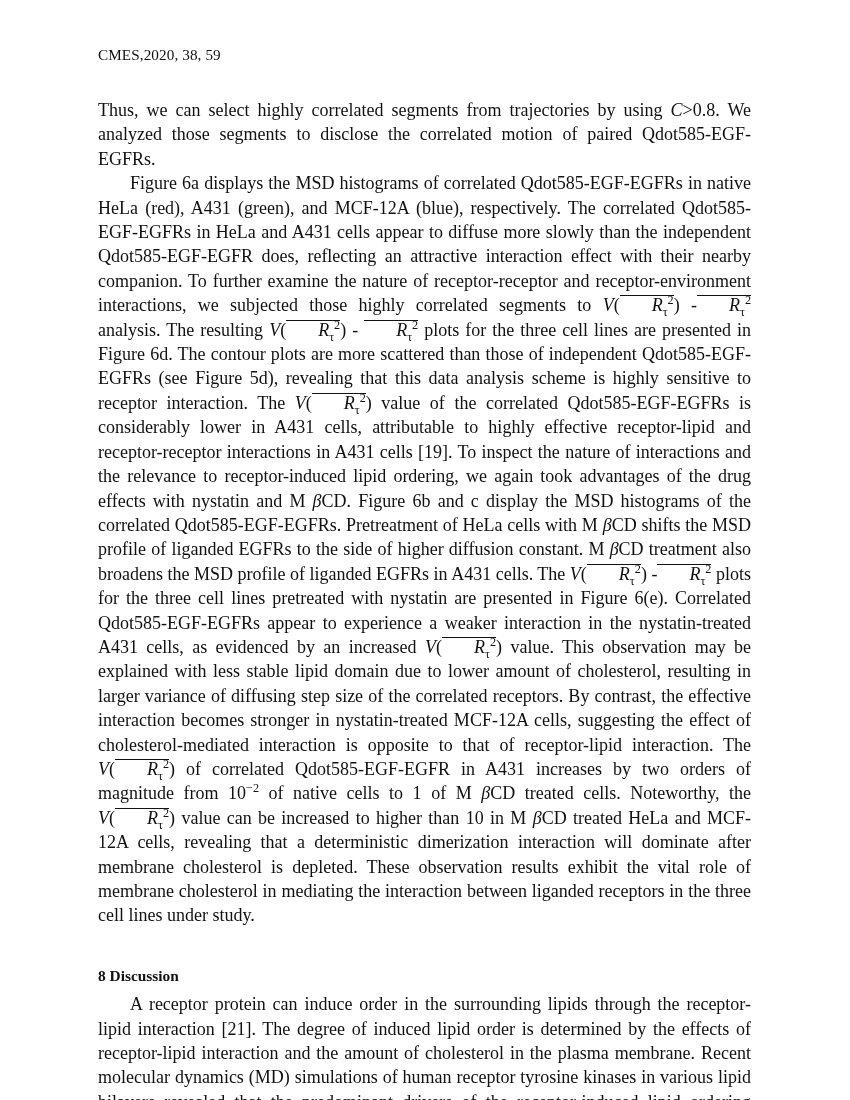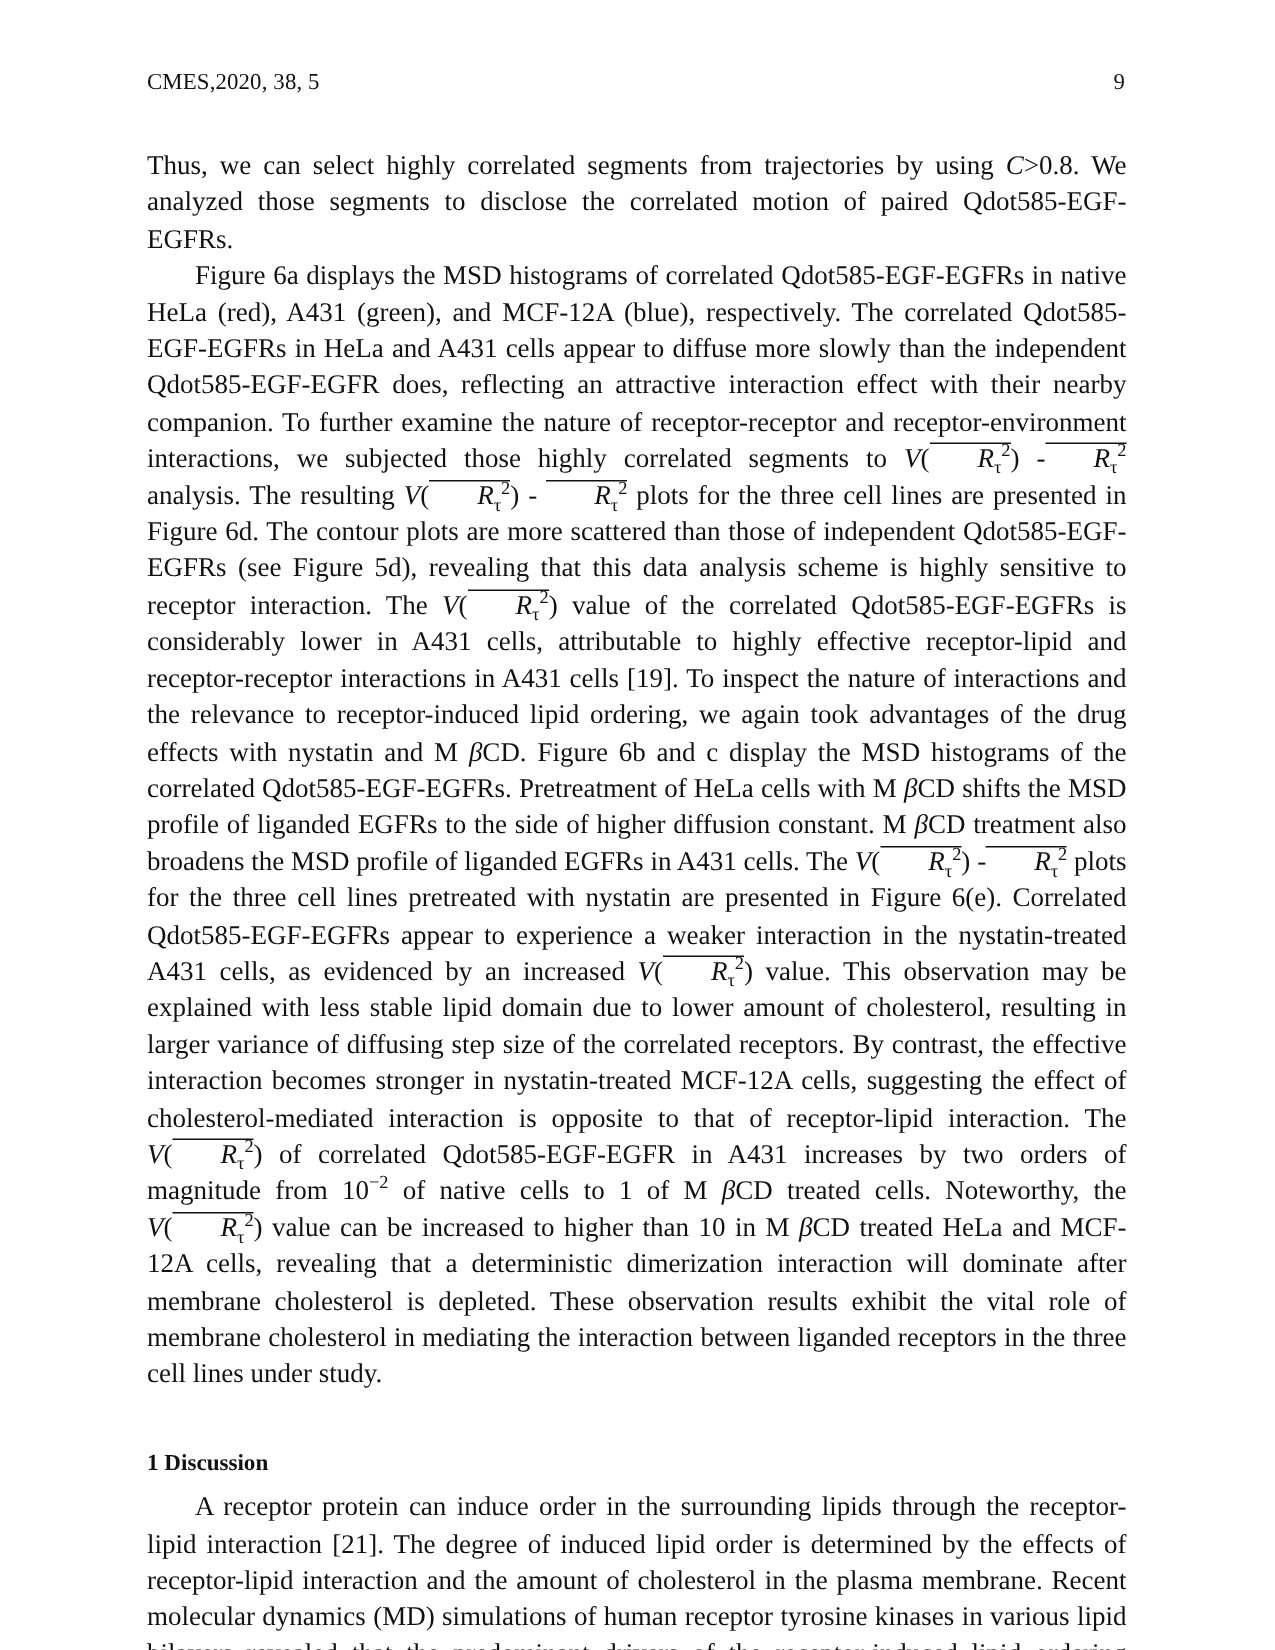--- a/index.html
+++ b/index.html
@@ -20,21 +20,20 @@
     height: 1100px;
     background: #ffffff;
     box-sizing: border-box;
   }
   .running-head {
     position: absolute;
     left: 98px;
     top: 46px;
     width: 652px;
     display: flex;
-    justify-content: space-between;
     align-items: baseline;
     font-size: 15.2px;
     letter-spacing: 0.1px;
   }
   .running-head .folio { font-size: 15.2px; }
 
   .body-col {
     position: absolute;
     left: 98px;
     top: 98px;
@@ -89,20 +88,20 @@
   </div>
 
   <div class="body-col">
 
     <p class="para noindent"><span>Thus, we can select highly correlated segments from trajectories by using </span><span class="mi">C</span><span>&gt;0.8. We analyzed those segments to disclose the correlated motion of paired Qdot585-EGF-EGFRs.</span></p>
 
     <p class="para indent"><span>Figure 6a displays the MSD histograms of correlated Qdot585-EGF-EGFRs in native HeLa (red), A431 (green), and MCF-12A (blue), respectively. The correlated Qdot585-EGF-EGFRs in HeLa and A431 cells appear to diffuse more slowly than the independent Qdot585-EGF-EGFR does, reflecting an attractive interaction effect with their nearby companion. To further examine the nature of receptor-receptor and receptor-environment interactions, we subjected those highly correlated segments to </span><span class="math"><span class="var">V</span><span>(</span><span class="ovl"><span class="var">R</span><span class="tausub">τ</span><sup class="exp">2</sup></span><span>)</span> <span>-</span><span class="ovl"><span class="var">R</span><span class="tausub">τ</span><sup class="exp">2</sup></span></span><span> analysis. The resulting </span><span class="math"><span class="var">V</span><span>(</span><span class="ovl"><span class="var">R</span><span class="tausub">τ</span><sup class="exp">2</sup></span><span>)</span> <span>-</span> <span class="ovl"><span class="var">R</span><span class="tausub">τ</span><sup class="exp">2</sup></span></span><span> plots for the three cell lines are presented in Figure 6d. The contour plots are more scattered than those of independent Qdot585-EGF-EGFRs (see Figure 5d), revealing that this data analysis scheme is highly sensitive to receptor interaction. The </span><span class="math"><span class="var">V</span><span>(</span><span class="ovl"><span class="var">R</span><span class="tausub">τ</span><sup class="exp">2</sup></span><span>)</span></span><span> value of the correlated Qdot585-EGF-EGFRs is considerably lower in A431 cells, attributable to highly effective receptor-lipid and receptor-receptor interactions in A431 cells [19]. To inspect the nature of interactions and the relevance to receptor-induced lipid ordering, we again took advantages of the drug effects with nystatin and M </span><span class="greek">β</span><span>CD. Figure 6b and c display the MSD histograms of the correlated Qdot585-EGF-EGFRs. Pretreatment of HeLa cells with M </span><span class="greek">β</span><span>CD shifts the MSD profile of liganded EGFRs to the side of higher diffusion constant. M </span><span class="greek">β</span><span>CD treatment also broadens the MSD profile of liganded EGFRs in A431 cells. The </span><span class="math"><span class="var">V</span><span>(</span><span class="ovl"><span class="var">R</span><span class="tausub">τ</span><sup class="exp">2</sup></span><span>)</span> <span>-</span><span class="ovl"><span class="var">R</span><span class="tausub">τ</span><sup class="exp">2</sup></span></span><span> plots for the three cell lines pretreated with nystatin are presented in Figure 6(e). Correlated Qdot585-EGF-EGFRs appear to experience a weaker interaction in the nystatin-treated A431 cells, as evidenced by an increased </span><span class="math"><span class="var">V</span><span>(</span><span class="ovl"><span class="var">R</span><span class="tausub">τ</span><sup class="exp">2</sup></span><span>)</span></span><span> value. This observation may be explained with less stable lipid domain due to lower amount of cholesterol, resulting in larger variance of diffusing step size of the correlated receptors. By contrast, the effective interaction becomes stronger in nystatin-treated MCF-12A cells, suggesting the effect of cholesterol-mediated interaction is opposite to that of receptor-lipid interaction. The </span><span class="math"><span class="var">V</span><span>(</span><span class="ovl"><span class="var">R</span><span class="tausub">τ</span><sup class="exp">2</sup></span><span>)</span></span><span> of correlated Qdot585-EGF-EGFR in A431 increases by two orders of magnitude from 10</span><sup class="exp">−2</sup><span> of native cells to 1 of M </span><span class="greek">β</span><span>CD treated cells. Noteworthy, the </span><span class="math"><span class="var">V</span><span>(</span><span class="ovl"><span class="var">R</span><span class="tausub">τ</span><sup class="exp">2</sup></span><span>)</span></span><span> value can be increased to higher than 10 in M </span><span class="greek">β</span><span>CD treated HeLa and MCF-12A cells, revealing that a deterministic dimerization interaction will dominate after membrane cholesterol is depleted. These observation results exhibit the vital role of membrane cholesterol in mediating the interaction between liganded receptors in the three cell lines under study.</span></p>
 
     <div class="gap-before-head"></div>
 
-    <h2 class="section-head">1 Discussion</h2>
+    <h2 class="section-head">8 Discussion</h2>
 
     <div class="gap-after-head"></div>
 
     <p class="para indent">A receptor protein can induce order in the surrounding lipids through the receptor-lipid interaction [21]. The degree of induced lipid order is determined by the effects of receptor-lipid interaction and the amount of cholesterol in the plasma membrane. Recent molecular dynamics (MD) simulations of human receptor tyrosine kinases in various lipid bilayers revealed that the predominant drivers of the receptor-induced lipid ordering domains may originate from electrostatic interactions between the anionic lipids and clustering basic residues in the juxtamembrane starting region of receptors [35]. Lipid domains had been predicted to exist in multicomponent membranes and experimentally observed on artificial membranes. For example, thermal fluctuations on a multicomponent membrane can produce inhomogeneities of lipid phases because the order parameters of lipid systems depend not only on the lipid composition but also on the compositional difference of two lipid leaves [36]. Coupling between inner and outer leaves of an asymmetric lipid bilayer could also produce inhomogeneities of lipid phases with a nonzero curvature [37].</p>
 
   </div>
 </div>
 
 </body></html>

